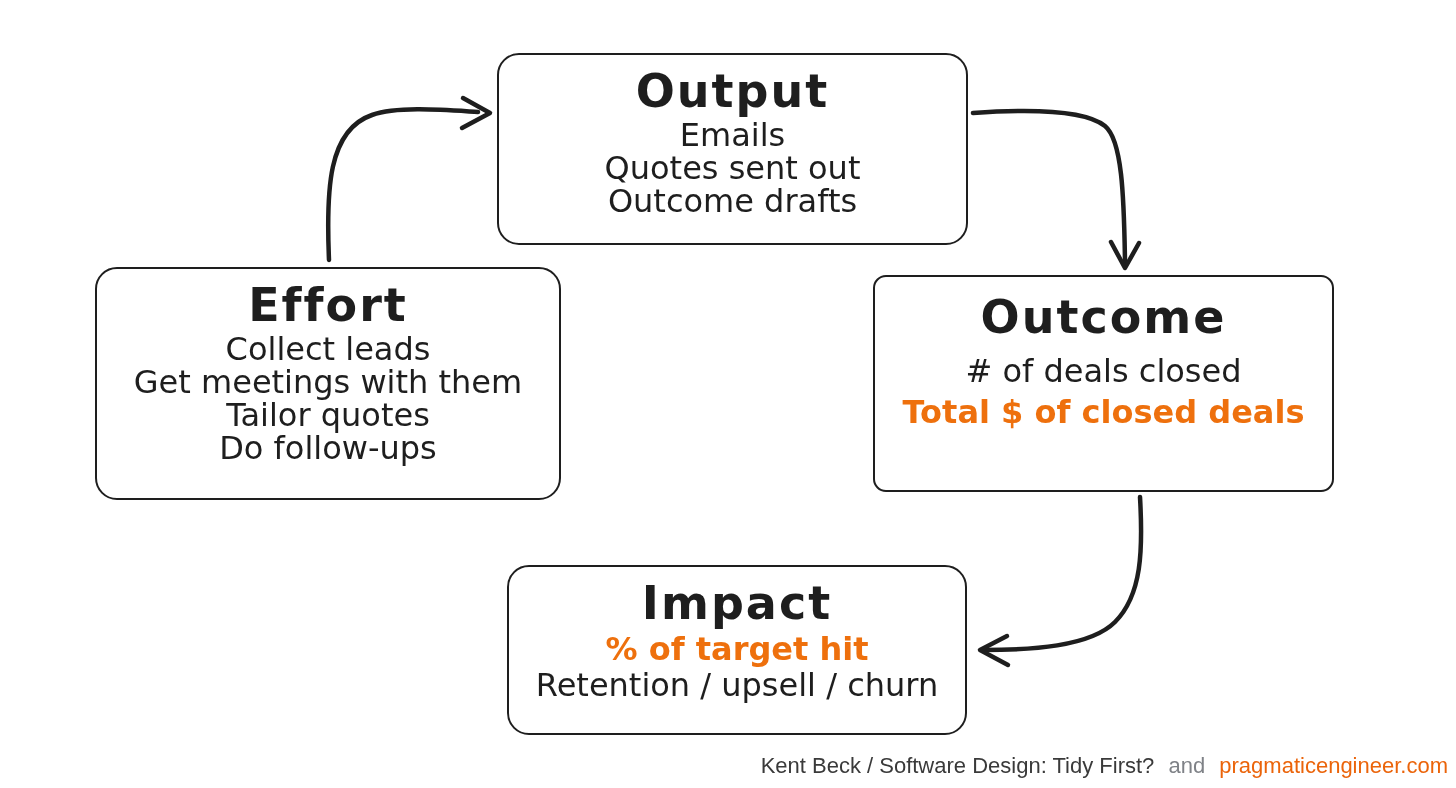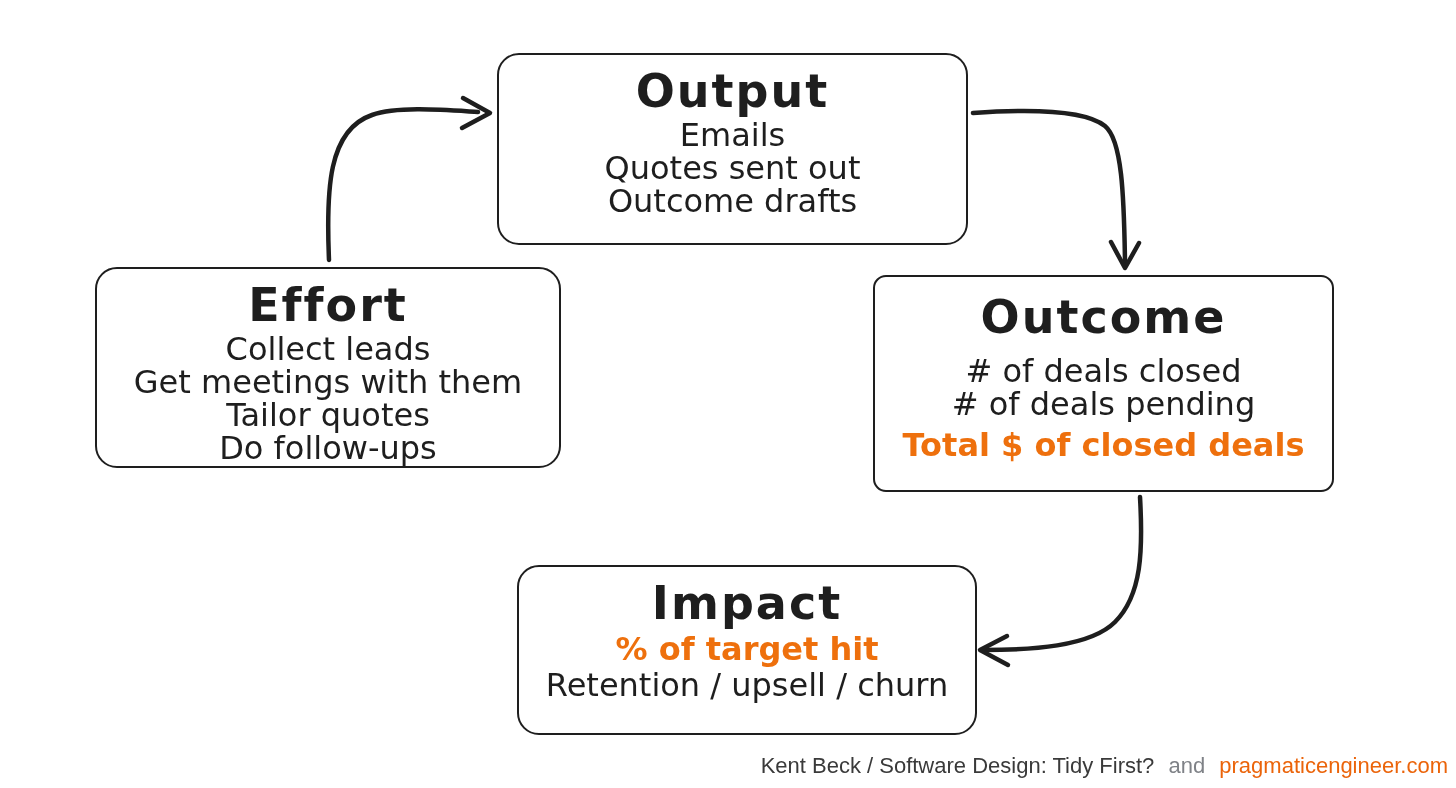--- a/index.html
+++ b/index.html
@@ -50,23 +50,23 @@
   .node-line {
     font-size: 32px;
     line-height: 33px;
     white-space: nowrap;
   }
   .accent {
     color: var(--accent, #ee700d);
     font-weight: 600;
   }
   .node-output  { left: 497px; top: 53px;  width: 471px; height: 192px; padding-top: 8px; }
-  .node-effort  { left: 95px;  top: 267px; width: 466px; height: 201px; padding-top: 8px; }
+  .node-effort  { left: 95px;  top: 267px; width: 466px; height: 233px; padding-top: 8px; }
   .node-outcome { left: 873px; top: 275px; width: 461px; height: 217px; padding-top: 12px; border-radius: 13px; }
-  .node-impact  { left: 507px; top: 565px; width: 460px; height: 170px; padding-top: 8px; margin-left: 10px; }
+  .node-impact  { left: 507px; top: 565px; width: 460px; height: 170px; padding-top: 8px; }
   .node-outcome .node-title { margin-bottom: 10px; }
   .node-outcome .node-line.accent { margin-top: 8px; }
   .node-impact .node-line { line-height: 36px; }
   .footer {
     position: absolute;
     right: 8px;
     top: 753px;
     font-family: "Liberation Sans", sans-serif;
     font-size: 22px;
     line-height: 26px;
@@ -107,21 +107,20 @@
     <div class="node-title">Effort</div>
     <div class="node-line">Collect leads</div>
     <div class="node-line">Get meetings with them</div>
     <div class="node-line">Tailor quotes</div>
     <div class="node-line">Do follow-ups</div>
   </div>
 
   <div class="node node-outcome">
     <div class="node-title">Outcome</div>
     <div class="node-line"># of deals closed</div>
-    <div class="node-line"># of deals pending</div>
     <div class="node-line accent">Total $ of closed deals</div>
   </div>
 
   <div class="node node-impact">
     <div class="node-title">Impact</div>
     <div class="node-line accent">% of target hit</div>
     <div class="node-line">Retention / upsell / churn</div>
   </div>
 
   <div class="footer">

